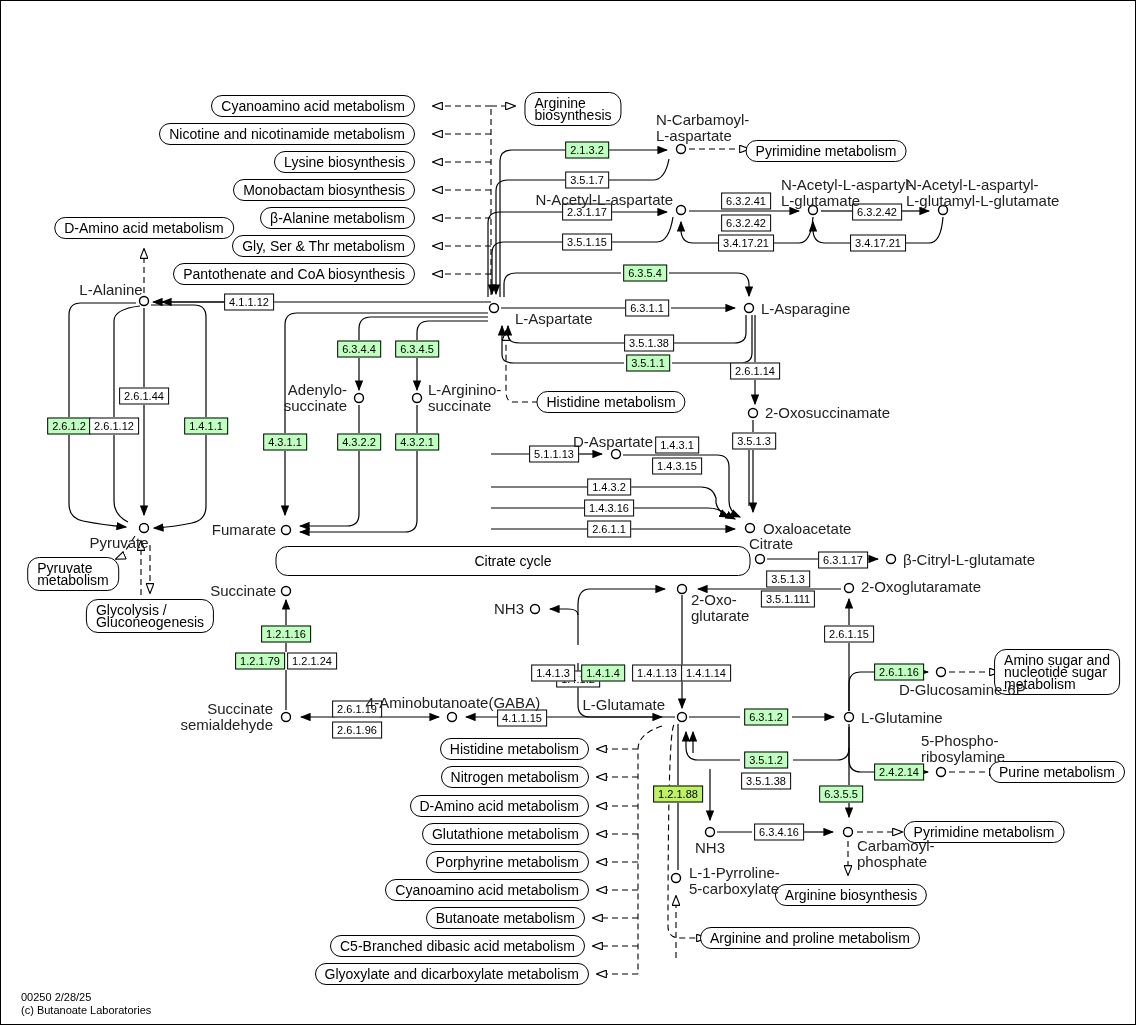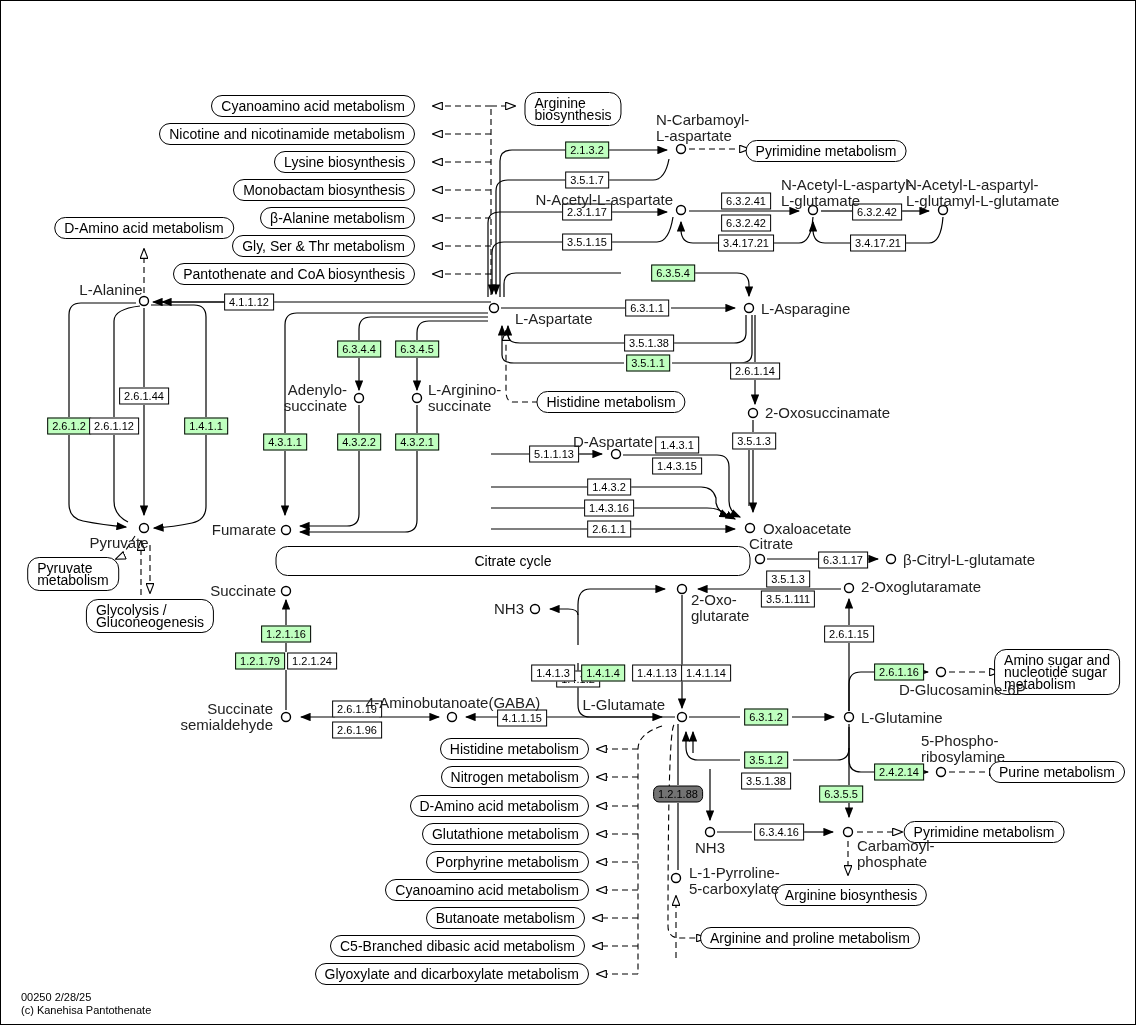--- a/index.html
+++ b/index.html
@@ -231,21 +231,21 @@
       <div class="plink" style="top: 973px; right: 546px; transform: translateY(-50%);">Glyoxylate and dicarboxylate metabolism</div>
       <div class="ec green" style="left: 586px; top: 149px; background: rgb(191, 255, 191);">2.1.3.2</div>
       <div class="ec" style="left: 586px; top: 179px;">3.5.1.7</div>
       <div class="ec" style="left: 586px; top: 211px;">2.3.1.17</div>
       <div class="ec" style="left: 586px; top: 241px;">3.5.1.15</div>
       <div class="ec" style="left: 745px; top: 200px;">6.3.2.41</div>
       <div class="ec" style="left: 745px; top: 222px;">6.3.2.42</div>
       <div class="ec" style="left: 745px; top: 242px;">3.4.17.21</div>
       <div class="ec" style="left: 876px; top: 211px;">6.3.2.42</div>
       <div class="ec" style="left: 877px; top: 242px;">3.4.17.21</div>
-      <div class="ec green" style="left: 644px; top: 272px; background: rgb(191, 255, 191); margin-left: 28px;">6.3.5.4</div>
+      <div class="ec green" style="left: 644px; top: 272px; background: rgb(191, 255, 191);">6.3.5.4</div>
       <div class="ec" style="left: 646px; top: 307px;">6.3.1.1</div>
       <div class="ec" style="left: 648px; top: 342px;">3.5.1.38</div>
       <div class="ec green" style="left: 647px; top: 362px; background: rgb(191, 255, 191);">3.5.1.1</div>
       <div class="ec" style="left: 754px; top: 370px;">2.6.1.14</div>
       <div class="ec" style="left: 248px; top: 301px;">4.1.1.12</div>
       <div class="ec" style="left: 143px; top: 395px;">2.6.1.44</div>
       <div class="ec green" style="left: 68px; top: 425px; background: rgb(191, 255, 191);">2.6.1.2</div>
       <div class="ec" style="left: 113px; top: 425px;">2.6.1.12</div>
       <div class="ec green" style="left: 205px; top: 425px; background: rgb(191, 255, 191);">1.4.1.1</div>
       <div class="ec green" style="left: 358px; top: 348px; background: rgb(191, 255, 191);">6.3.4.4</div>
@@ -271,21 +271,21 @@
       <div class="ec" style="left: 356px; top: 729px;">2.6.1.96</div>
       <div class="ec" style="left: 521px; top: 717px;">4.1.1.15</div>
       <div class="ec" style="left: 577px; top: 678px;">1.4.1.2</div>
       <div class="ec" style="left: 552px; top: 672px;">1.4.1.3</div>
       <div class="ec green" style="left: 602px; top: 672px; background: rgb(191, 255, 191);">1.4.1.4</div>
       <div class="ec" style="left: 656px; top: 672px;">1.4.1.13</div>
       <div class="ec" style="left: 705px; top: 672px;">1.4.1.14</div>
       <div class="ec green" style="left: 765px; top: 716px; background: rgb(191, 255, 191);">6.3.1.2</div>
       <div class="ec green" style="left: 765px; top: 759px; background: rgb(191, 255, 191);">3.5.1.2</div>
       <div class="ec" style="left: 765px; top: 780px;">3.5.1.38</div>
-      <div class="ec green" style="left: 677px; top: 793px; background: #737373; border-radius: 6px;">1.2.1.88</div>
+      <div class="ec green" style="left: 677px; top: 793px; background: #bef264;">1.2.1.88</div>
       <div class="ec green" style="left: 840px; top: 793px; background: rgb(191, 255, 191);">6.3.5.5</div>
       <div class="ec green" style="left: 898px; top: 671px; background: rgb(191, 255, 191);">2.6.1.16</div>
       <div class="ec green" style="left: 898px; top: 771px; background: rgb(191, 255, 191);">2.4.2.14</div>
       <div class="ec" style="left: 778px; top: 831px;">6.3.4.16</div>
       <div class="clabel mid" style="top: 289px; left: 110px;">L-Alanine</div>
       <div class="clabel mid" style="top: 542px; left: 118px;">Pyruvate</div>
       <div class="clabel" style="top: 529px; right: 859px; text-align: right;">Fumarate</div>
       <div class="clabel" style="top: 590px; right: 859px; text-align: right;">Succinate</div>
       <div class="clabel" style="top: 716px; right: 862px; text-align: right;">Succinate
 semialdehyde</div>
@@ -318,14 +318,14 @@
       <div class="clabel" style="top: 748px; left: 920px;">5-Phospho-
 ribosylamine</div>
       <div class="clabel mid" style="top: 847px; left: 709px;">NH3</div>
       <div class="clabel" style="top: 853px; left: 856px;">Carbamoyl-
 phosphate</div>
       <div class="clabel" style="top: 880px; left: 688px;">L-1-Pyrroline-
 5-carboxylate</div>
     </div>
 
   <div class="foot" style="top:990px">00250 2/28/25</div>
-  <div class="foot" style="top:1003px">(c) Kanehisa Pantothenate</div>
+  <div class="foot" style="top:1003px">(c) Butanoate Laboratories</div>
 </div>
 
 </body></html>

